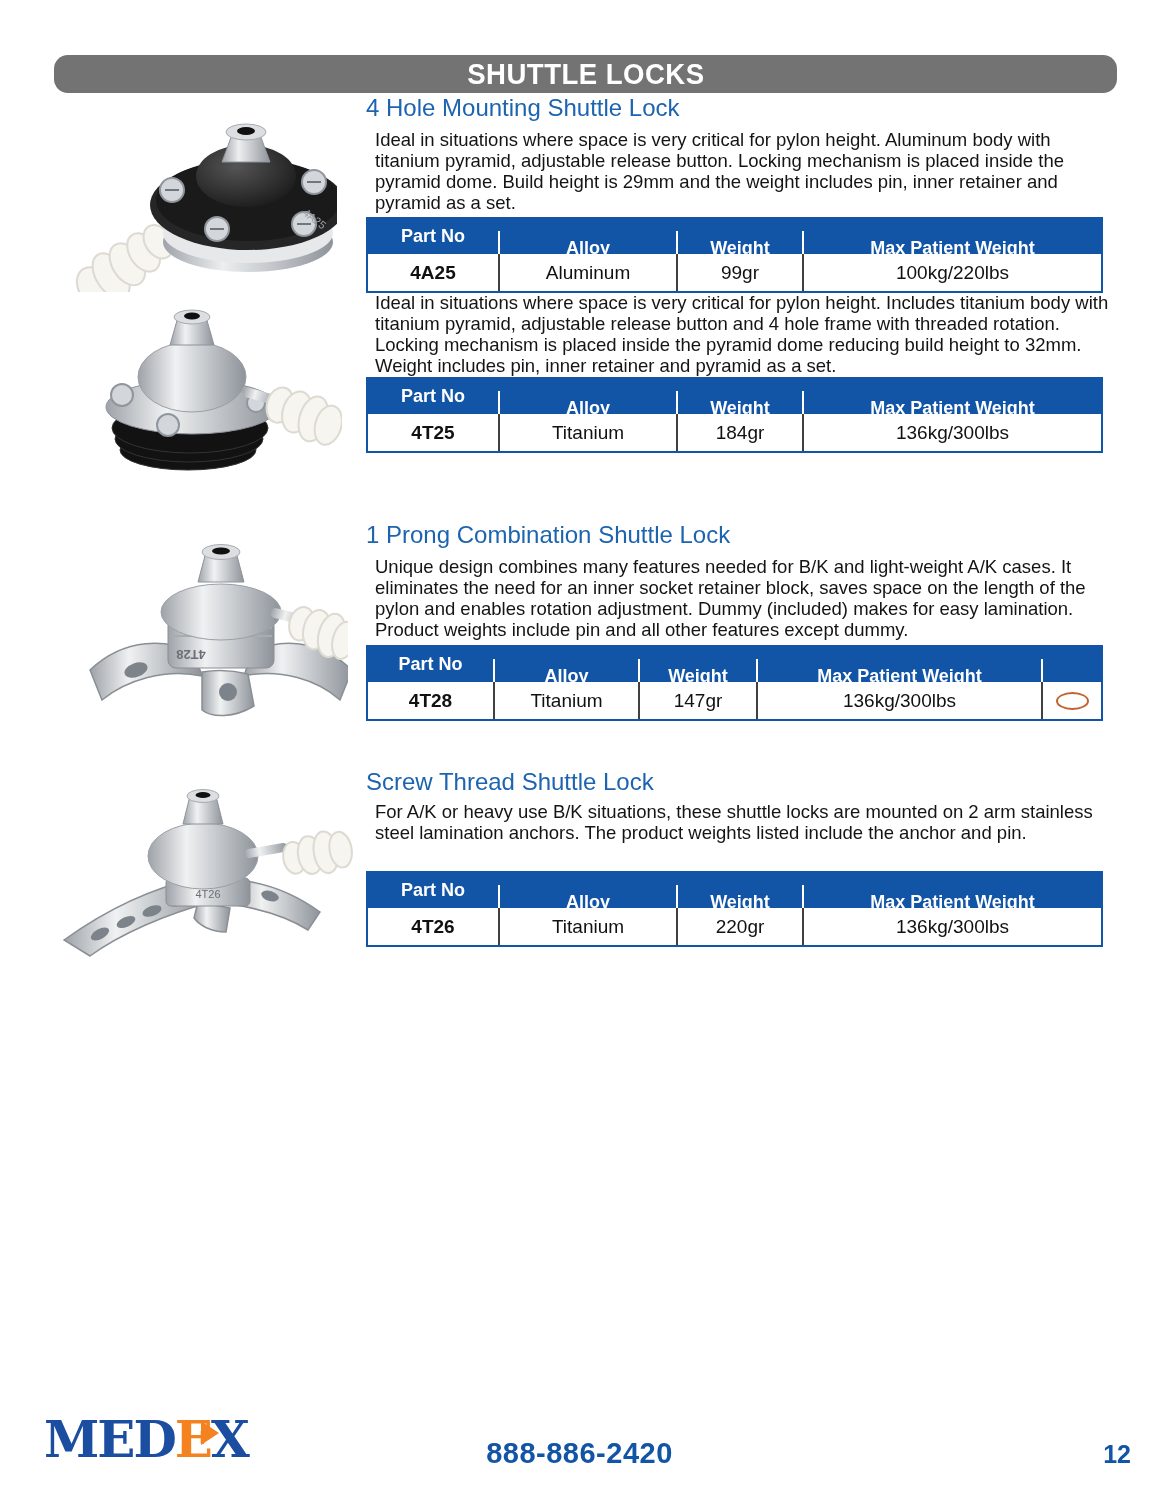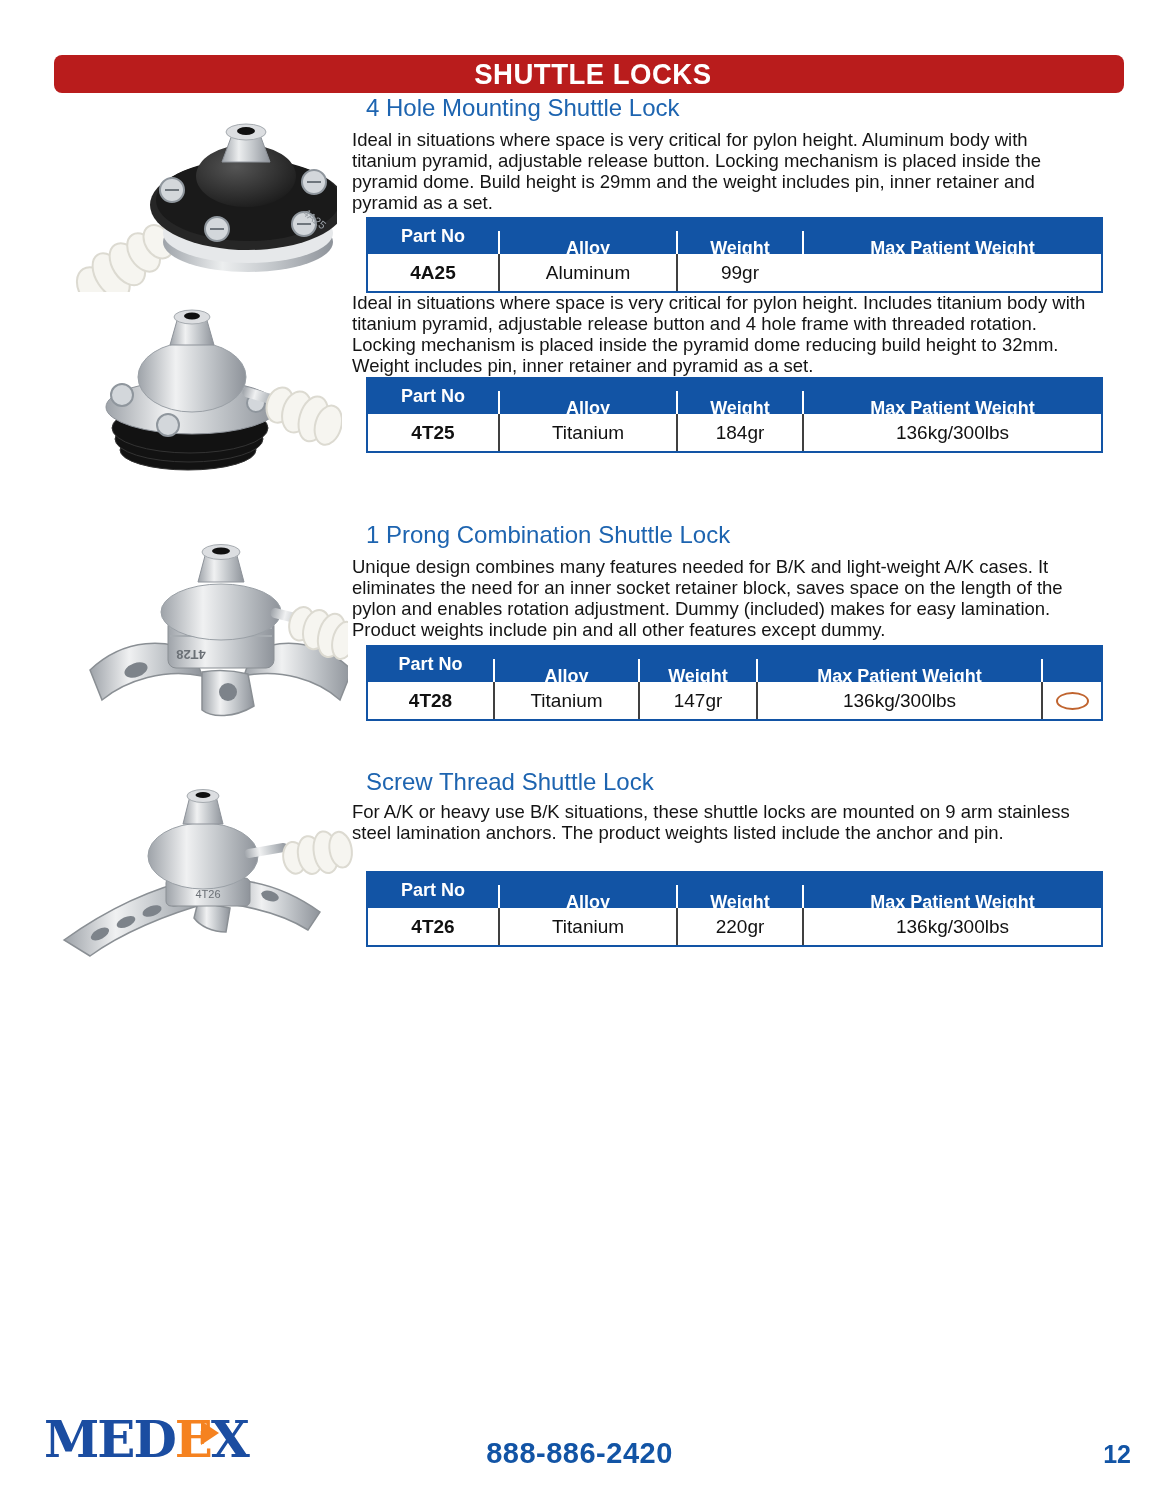--- a/index.html
+++ b/index.html
@@ -1,27 +1,27 @@
 <!DOCTYPE html>
 <html><head>
 <meta charset="utf-8">
 <style>
   html,body{margin:0;padding:0;background:#ffffff;}
   .page{position:relative;width:1159px;height:1500px;background:#ffffff;overflow:hidden;
         font-family:"Liberation Sans",sans-serif;}
 
   
   .header-bar{position:absolute;left:54px;top:55px;width:1063px;height:38px;
-              background:#b91c1c;border-radius:8px;display:flex;align-items:center;justify-content:center;padding-left:7px;}
+              background:#737373;border-radius:14px;display:flex;align-items:center;justify-content:center;}
   .header-title{color:#ffffff;font-weight:bold;font-size:29px;letter-spacing:0.5px;transform:scaleX(.95);}
 
   
   .sec-title{position:absolute;left:366px;width:740px;font-size:24px;color:#1d64b0;}
   #s1-title{top:94px}#s2-title{top:521px}#s3-title{top:768px}
-  .para{position:absolute;left:352px;width:742px;font-size:18.5px;line-height:21px;color:#141414;}
+  .para{position:absolute;left:375px;width:742px;font-size:18.5px;line-height:21px;color:#141414;}
   #s1-p1{top:129px}#s1-p2{top:292px}#s2-p1{top:556px}#s3-p1{top:801px}
 
   
   .ptable{position:absolute;left:366px;width:737px;border:2px solid #1254a5;box-sizing:border-box;background:#0f172a;}
   #t1{top:217px}#t2{top:377px}#t3{top:645px}#t4{top:871px}
   .thead{display:grid;background:#1254a5;height:35px;color:#ffffff;font-weight:bold;font-size:18px;}
   .trow{display:grid;height:37px;font-size:19px;color:#111111;background:#ffffff;}
   .cols4{grid-template-columns:130px 178px 126px 1fr;}
   .cols5{grid-template-columns:125px 145px 118px 285px 1fr;}
   .cell{display:flex;align-items:center;justify-content:center;height:100%;box-sizing:border-box;}
@@ -206,20 +206,21 @@
     <div class="thead cols4">
       <div class="cell">Part No</div>
       <div class="cell">Alloy</div>
       <div class="cell">Weight</div>
       <div class="cell">Max Patient Weight</div>
     </div>
     <div class="trow cols4">
       <div class="cell part">4A25</div>
       <div class="cell">Aluminum</div>
       <div class="cell">99gr</div>
+      <div class="cell">100kg/220lbs</div>
     </div>
   </div>
 
   <div class="para" id="s1-p2">Ideal in situations where space is very critical for pylon height. Includes titanium body with titanium pyramid, adjustable release button and 4 hole frame with threaded rotation. Locking mechanism is placed inside the pyramid dome reducing build height to 32mm. Weight includes pin, inner retainer and pyramid as a set.</div>
 
   <div class="ptable" id="t2">
     <div class="thead cols4">
       <div class="cell">Part No</div>
       <div class="cell">Alloy</div>
       <div class="cell">Weight</div>
@@ -249,21 +250,21 @@
       <div class="cell">Titanium</div>
       <div class="cell">147gr</div>
       <div class="cell">136kg/300lbs</div>
       <div class="cell">
         <span class="ring"></span>
       </div>
     </div>
   </div>
 
   <div class="sec-title" id="s3-title">Screw Thread Shuttle Lock</div>
-  <div class="para" id="s3-p1">For A/K or heavy use B/K situations, these shuttle locks are mounted on 9 arm stainless steel lamination anchors. The product weights listed include the anchor and pin.</div>
+  <div class="para" id="s3-p1">For A/K or heavy use B/K situations, these shuttle locks are mounted on 2 arm stainless steel lamination anchors. The product weights listed include the anchor and pin.</div>
 
   <div class="ptable" id="t4">
     <div class="thead cols4">
       <div class="cell">Part No</div>
       <div class="cell">Alloy</div>
       <div class="cell">Weight</div>
       <div class="cell">Max Patient Weight</div>
     </div>
     <div class="trow cols4">
       <div class="cell part">4T26</div>

